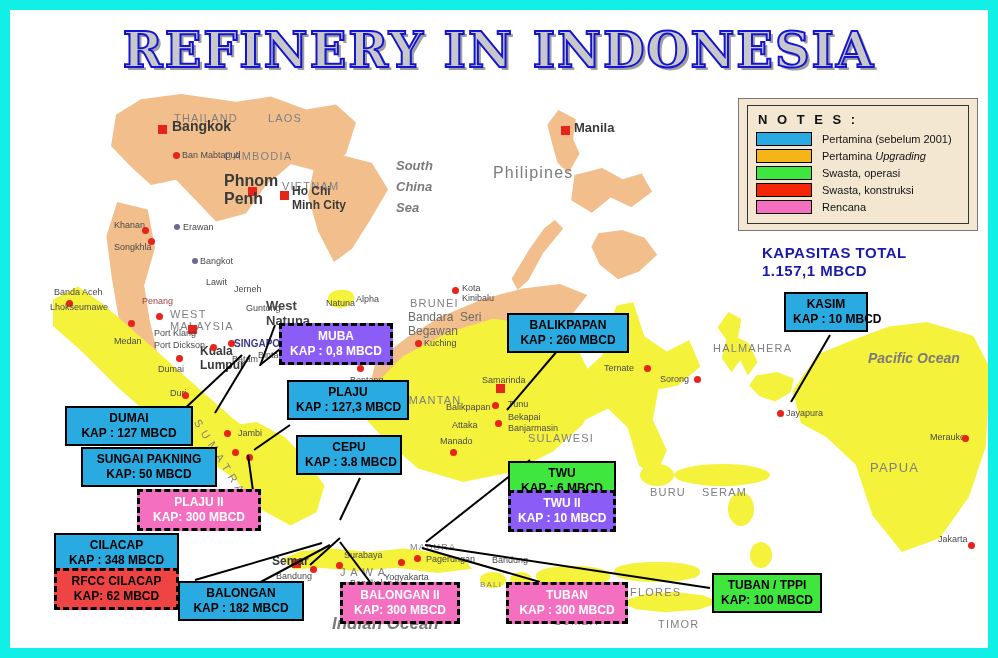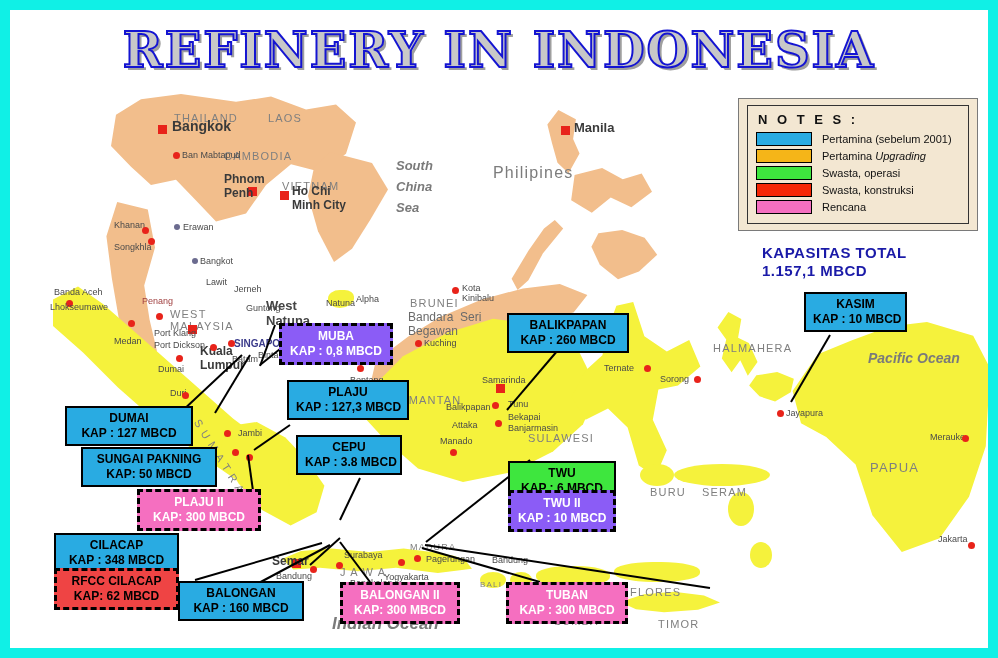--- a/index.html
+++ b/index.html
@@ -152,21 +152,21 @@
     <div class="geo cap" style="left:496px;top:516px;font-size:9px;">LOMBOK</div>
     <div class="geo cap" style="left:470px;top:508px;font-size:8px;">BALI</div>
     <div class="city big" style="left:256px;top:226px;white-space:pre;font-size:13px;color:#444;">West
 Natuna</div>
 
     <div class="sq" style="left:148px;top:53px;"></div>
     <div class="city big" style="left:162px;top:46px;">Bangkok</div>
     <div class="dot" style="left:163px;top:80px;"></div>
     <div class="city" style="left:172px;top:78px;">Ban Mabtapud</div>
     <div class="sq" style="left:238px;top:115px;"></div>
-    <div class="city big" style="left:214px;top:100px;white-space:pre;font-size:12px;">Phnom
+    <div class="city big" style="left:214px;top:100px;white-space:pre;font-size:16px;">Phnom
 Penh</div>
     <div class="sq" style="left:270px;top:119px;"></div>
     <div class="city big" style="left:282px;top:112px;white-space:pre;font-size:12px;">Ho Chi
 Minh City</div>
     <div class="sq" style="left:551px;top:54px;"></div>
     <div class="city big" style="left:564px;top:48px;font-size:13px;">Manila</div>
 
     <div class="city" style="left:104px;top:148px;">Khanan</div>
     <div class="dot" style="left:132px;top:155px;"></div>
     <div class="city" style="left:104px;top:170px;">Songkhla</div>
@@ -345,21 +345,21 @@
     <div class="k">KAP : 348 MBCD</div>
   </div>
 
   <div class="box b-orange" style="left:44px;top:558px;width:125px;">
     <div class="n">RFCC CILACAP</div>
     <div class="k">KAP: 62 MBCD</div>
   </div>
 
   <div class="box b-blue" style="left:168px;top:571px;width:126px;">
     <div class="n">BALONGAN</div>
-    <div class="k">KAP : 160 MBCD</div>
+    <div class="k">KAP : 182 MBCD</div>
   </div>
 
   <div class="box b-pink" style="left:330px;top:572px;width:120px;">
     <div class="n">BALONGAN II</div>
     <div class="k">KAP: 300 MBCD</div>
   </div>
 
   <div class="box b-pink" style="left:496px;top:572px;width:122px;">
     <div class="n">TUBAN</div>
     <div class="k">KAP : 300 MBCD</div>
@@ -368,20 +368,24 @@
   <div class="box b-green" style="left:498px;top:451px;width:108px;">
     <div class="n">TWU</div>
     <div class="k">KAP : 6 MBCD</div>
   </div>
 
   <div class="box b-red" style="left:498px;top:480px;width:108px;">
     <div class="n">TWU II</div>
     <div class="k">KAP : 10 MBCD</div>
   </div>
 
-
-  <div class="box b-blue" style="left:794px;top:282px;width:103px;">
+  <div class="box b-green" style="left:702px;top:563px;width:110px;">
+    <div class="n">TUBAN / TPPI</div>
+    <div class="k">KAP: 100 MBCD</div>
+  </div>
+
+  <div class="box b-blue" style="left:774px;top:282px;width:84px;">
     <div class="n">KASIM</div>
     <div class="k">KAP : 10 MBCD</div>
   </div>
 
 </div>
 </div>
 
 </body></html>

